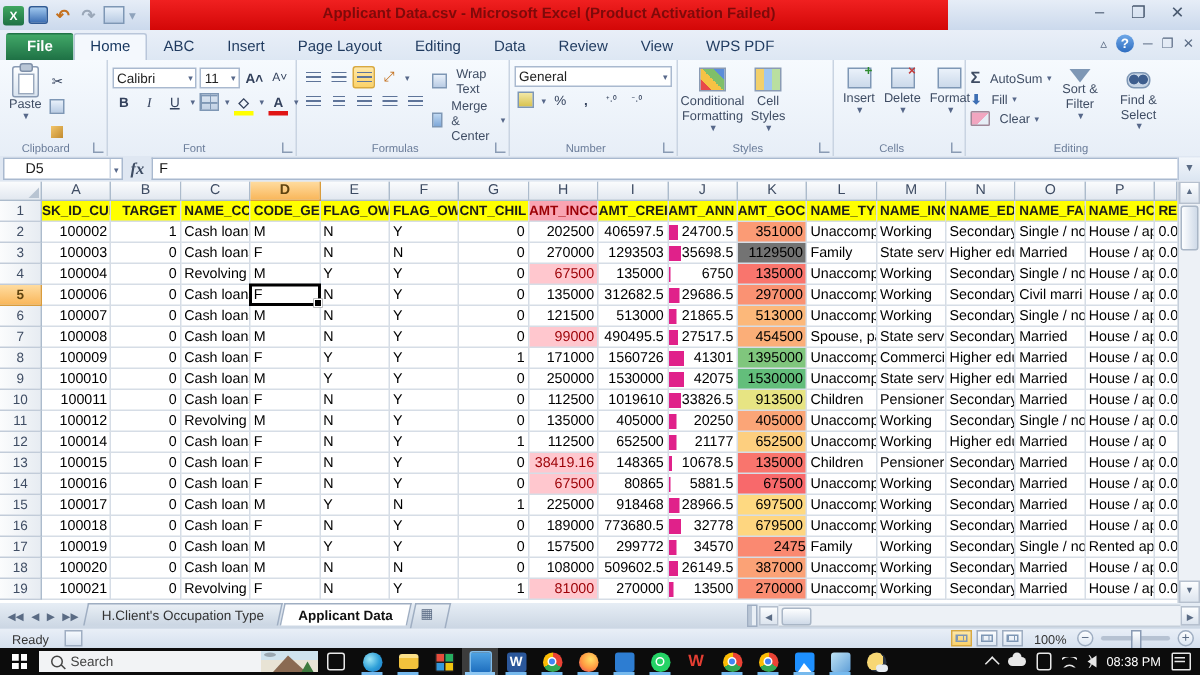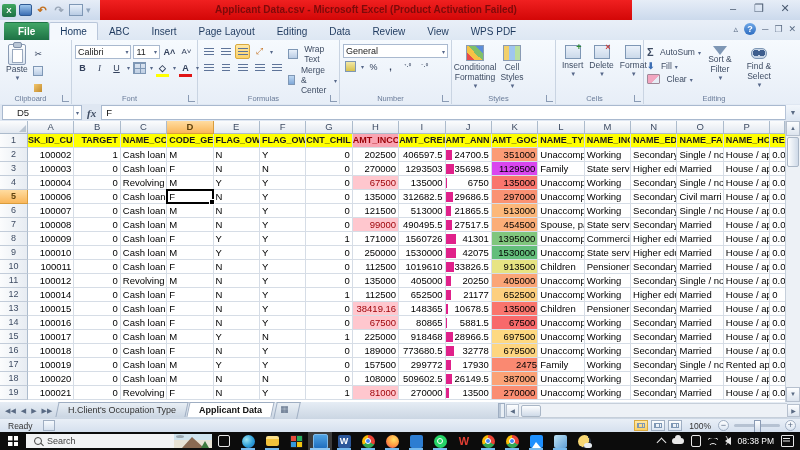--- a/index.html
+++ b/index.html
@@ -487,21 +487,21 @@
         <div class="cell ar"><span>100003</span></div>
         <div class="cell ar"><span>0</span></div>
         <div class="cell al"><span>Cash loans</span></div>
         <div class="cell al"><span>F</span></div>
         <div class="cell al"><span>N</span></div>
         <div class="cell al"><span>N</span></div>
         <div class="cell ar"><span>0</span></div>
         <div class="cell ar"><span>270000</span></div>
         <div class="cell ar"><span>1293503</span></div>
         <div class="cell ar"><span class="dbar" style="width: 8.90872px;"></span><span>35698.5</span></div>
-        <div class="cell ar" style="background: #d946ef;"><span>1129500</span></div>
+        <div class="cell ar" style="background: #737373;"><span>1129500</span></div>
         <div class="cell al"><span>Family</span></div>
         <div class="cell al"><span>State serv</span></div>
         <div class="cell al"><span>Higher edu</span></div>
         <div class="cell al"><span>Married</span></div>
         <div class="cell al"><span>House / ap</span></div>
         <div class="cell al colq"><span>0.0</span></div>
       </div>
       <div class="grow">
         <div class="rn">4</div>
         <div class="cell ar"><span>100004</span></div>
@@ -766,21 +766,21 @@
         <div class="rn">17</div>
         <div class="cell ar"><span>100019</span></div>
         <div class="cell ar"><span>0</span></div>
         <div class="cell al"><span>Cash loans</span></div>
         <div class="cell al"><span>M</span></div>
         <div class="cell al"><span>Y</span></div>
         <div class="cell al"><span>Y</span></div>
         <div class="cell ar"><span>0</span></div>
         <div class="cell ar"><span>157500</span></div>
         <div class="cell ar"><span>299772</span></div>
-        <div class="cell ar"><span class="dbar" style="width: 5.03102px;"></span><span>17930</span></div>
+        <div class="cell ar"><span class="dbar" style="width: 5.03102px;"></span><span>34570</span></div>
         <div class="cell ar" style="background: rgb(250, 137, 113); padding-left: 24px;"><span>247500</span></div>
         <div class="cell al"><span>Family</span></div>
         <div class="cell al"><span>Working</span></div>
         <div class="cell al"><span>Secondary</span></div>
         <div class="cell al"><span>Single / no</span></div>
         <div class="cell al"><span>Rented ap</span></div>
         <div class="cell al colq"><span>0.0</span></div>
       </div>
       <div class="grow">
         <div class="rn">18</div>

